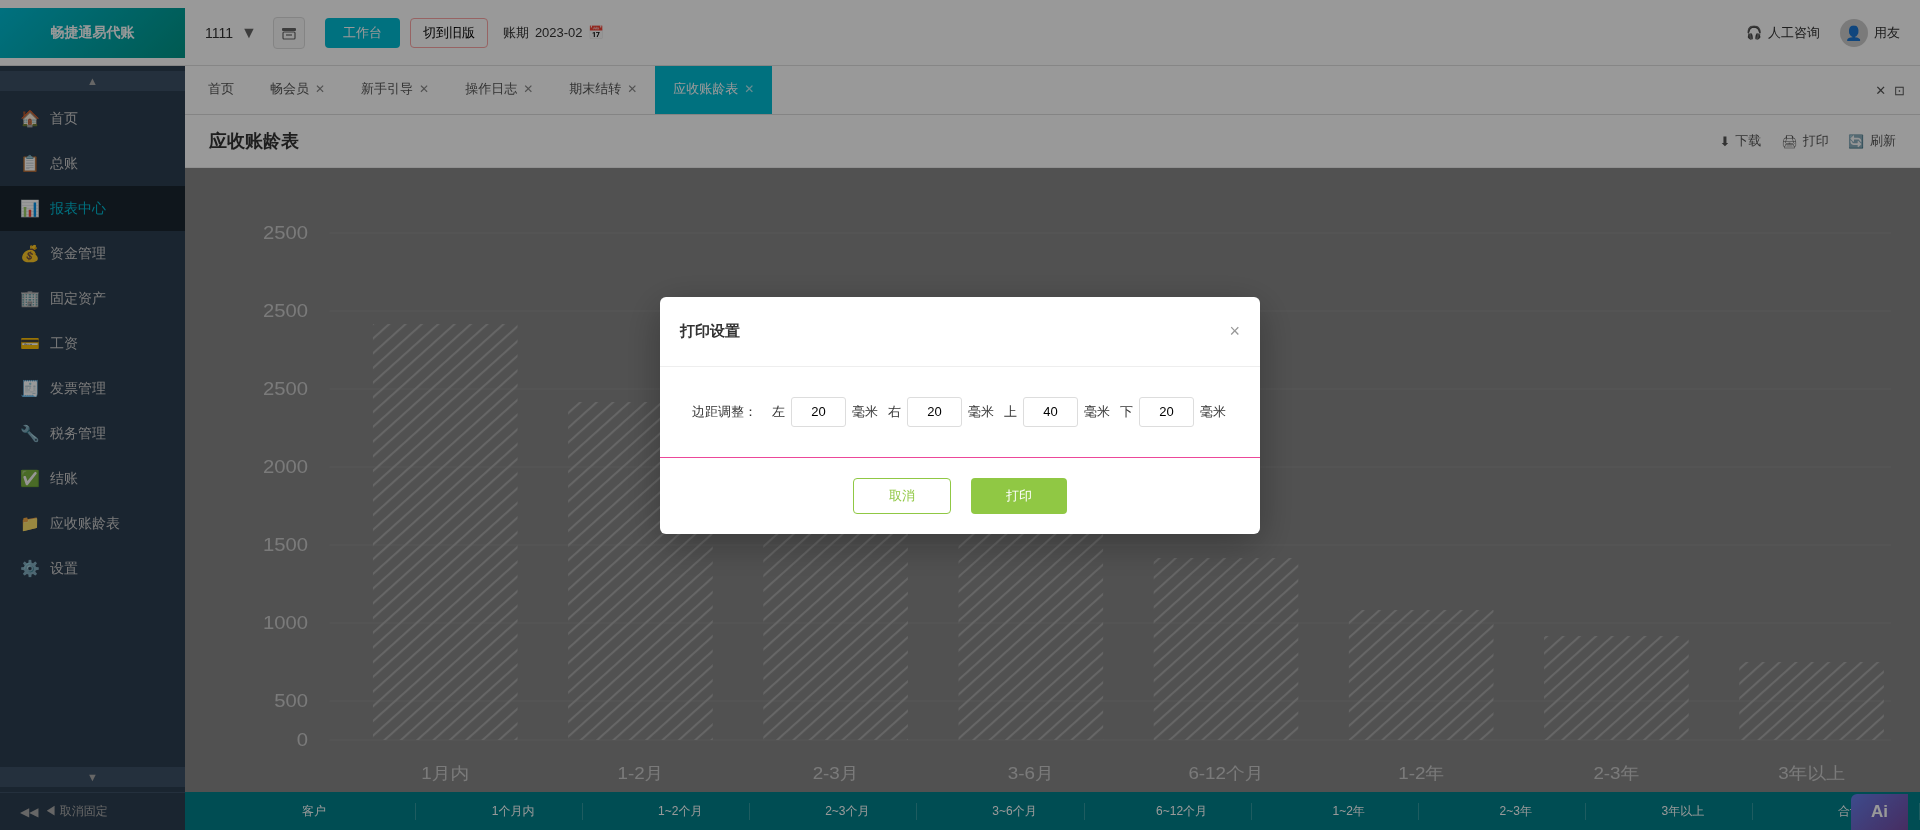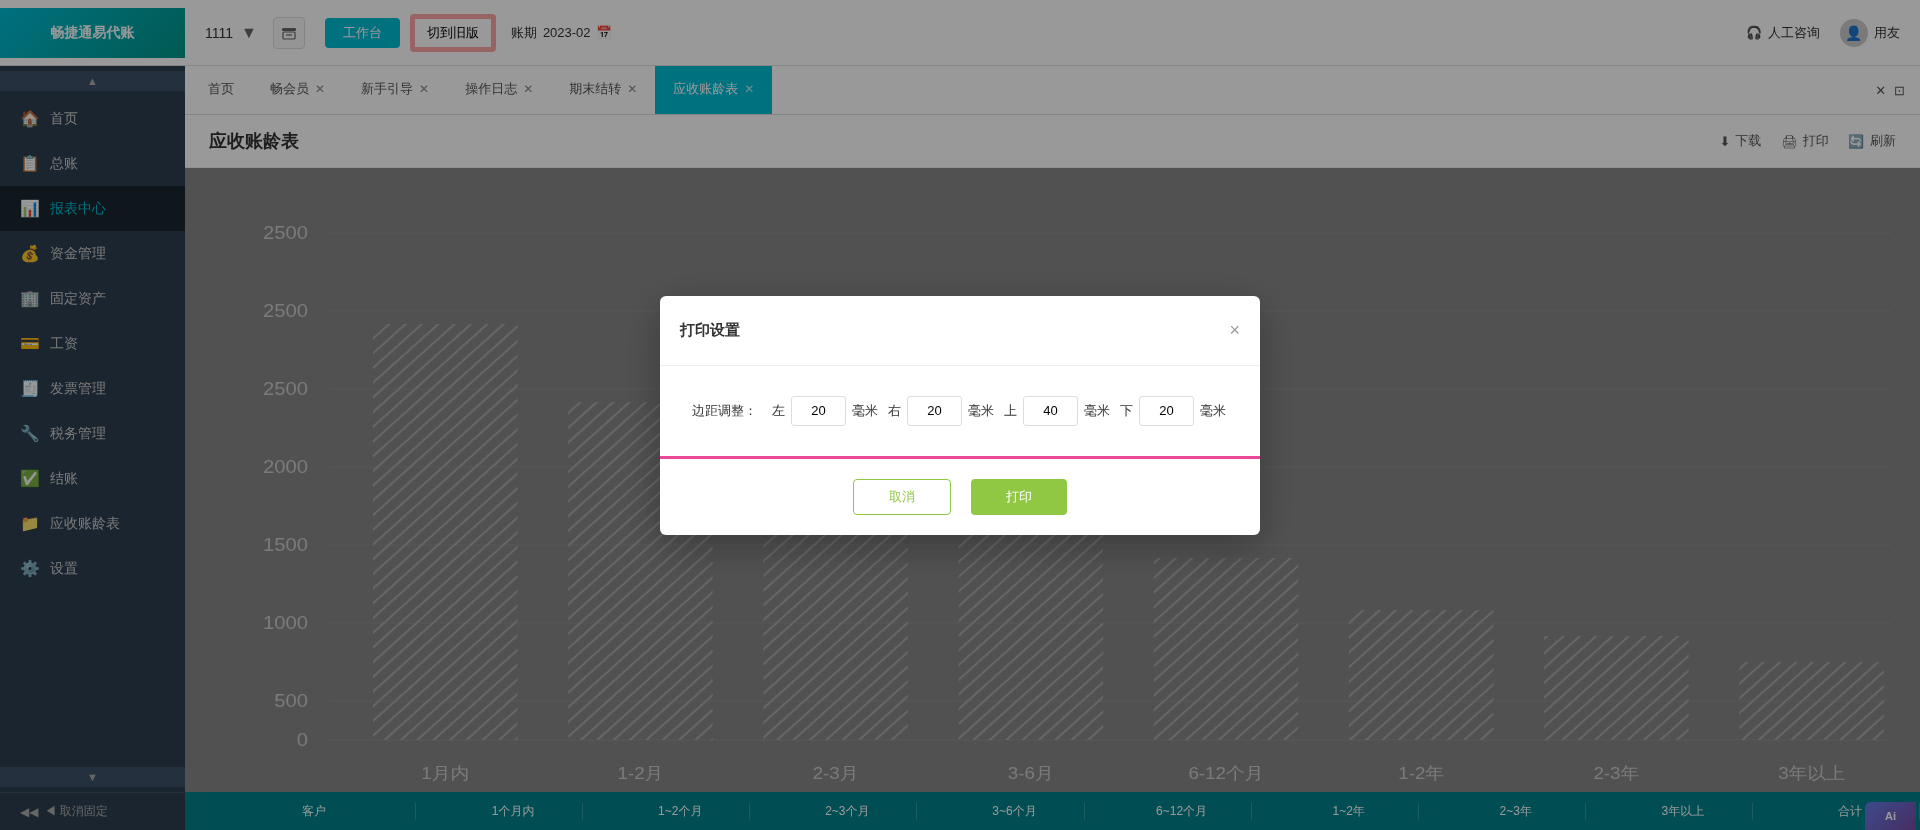--- a/index.html
+++ b/index.html
@@ -61,21 +61,21 @@
       background: #00bcd4;
       color: #fff;
       border: none;
       padding: 6px 18px;
       border-radius: 4px;
       font-size: 13px;
       cursor: pointer;
       margin-left: 20px;
     }
     .switch-old-btn {
-      border: 5px solid #fca5a5;
+      border: 1px solid #fca5a5;
       background: #fff;
       padding: 5px 12px;
       border-radius: 4px;
       font-size: 13px;
       cursor: pointer;
       margin-left: 10px;
     }
     .period-area {
       display: flex;
       align-items: center;
@@ -368,21 +368,21 @@
     }
     .margin-unit {
       font-size: 13px;
       color: #333;
     }
     .modal-footer {
       display: flex;
       justify-content: center;
       gap: 20px;
       padding: 20px;
-      border-top: 3px solid #ec4899;
+      border-top: 1px solid #ec4899;
     }
     .cancel-btn {
       padding: 8px 35px;
       border: 1px solid #90c844;
       background: #fff;
       color: #90c844;
       border-radius: 4px;
       font-size: 13px;
       cursor: pointer;
     }
@@ -393,25 +393,25 @@
       color: #fff;
       border-radius: 4px;
       font-size: 13px;
       cursor: pointer;
     }
 
     
     .ai-badge {
       position: fixed;
       bottom: 0;
-      right: 4px;
+      right: 12px;
       background: linear-gradient(135deg, #667eea, #764ba2);
       color: #fff;
       padding: 8px 20px;
-      font-size: 11px;
+      font-size: 17px;
       font-weight: bold;
       border-top-left-radius: 6px;
     }
   </style>
 </head>
 <body>
 
 <div class="top-header">
   <div class="logo-area">
     <span class="logo-text">畅捷通易代账</span>

